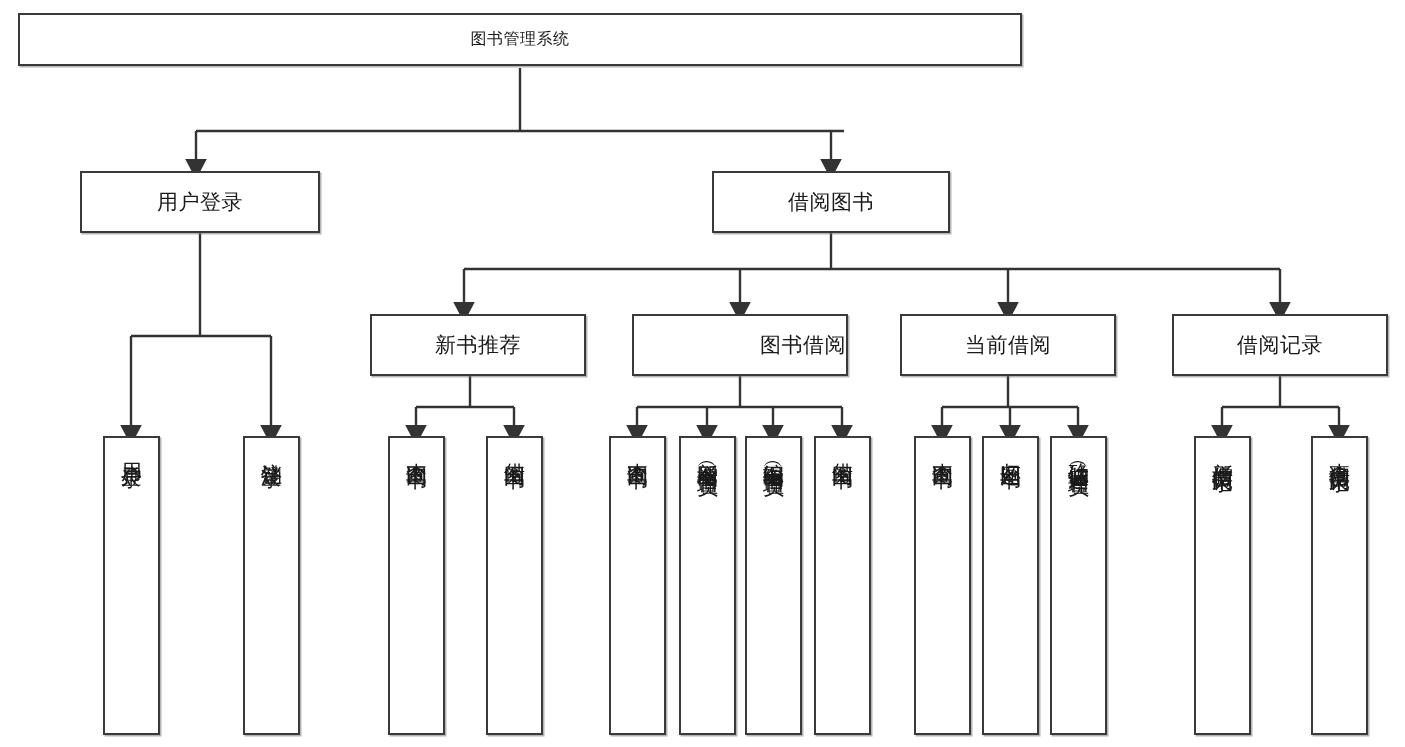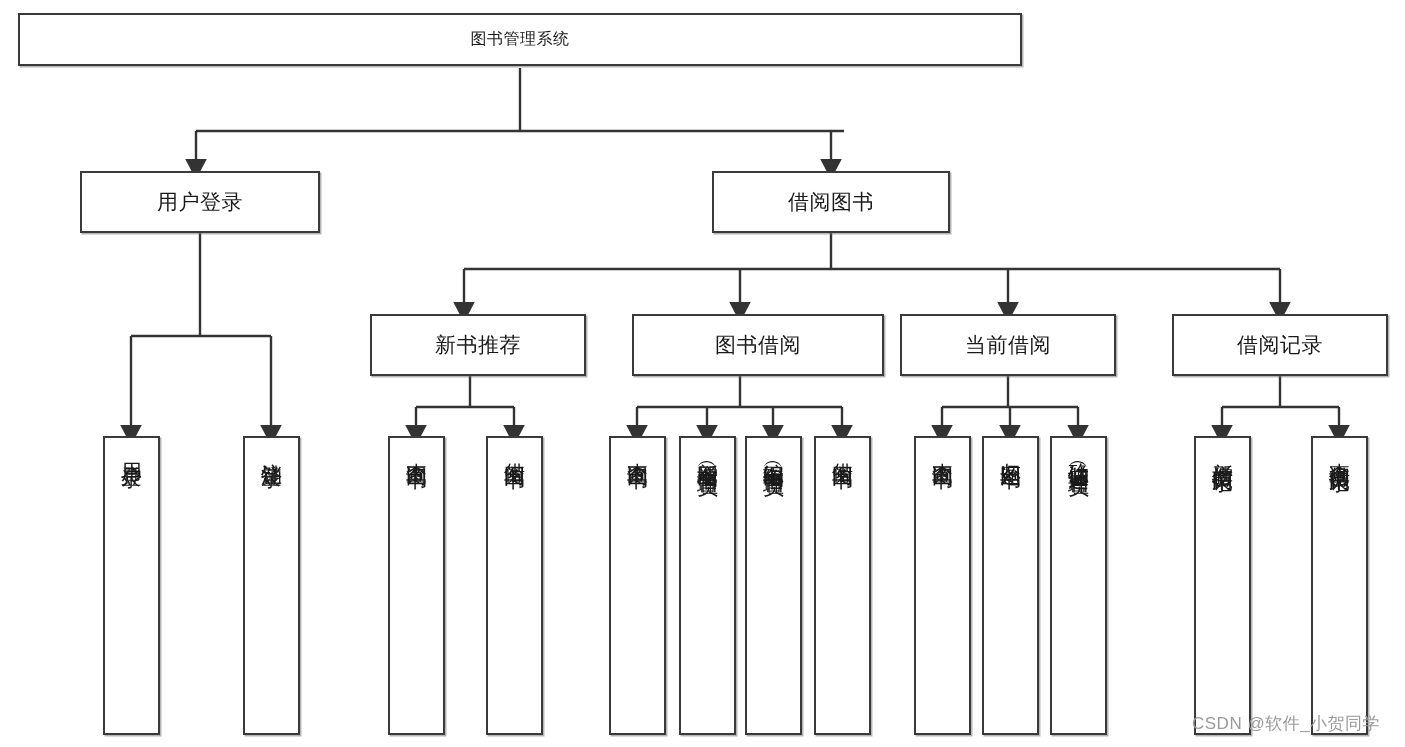--- a/index.html
+++ b/index.html
@@ -133,21 +133,21 @@
   <div class="node horizontal" style="left:80px; top:171px; width:240px; height:62px;">
     <span class="label">用户登录</span>
   </div>
   <div class="node horizontal" style="left:712px; top:171px; width:238px; height:62px;">
     <span class="label">借阅图书</span>
   </div>
 
   <div class="node horizontal" style="left:370px; top:314px; width:216px; height:62px;">
     <span class="label">新书推荐</span>
   </div>
-  <div class="node horizontal" style="left:632px; top:314px; width:252px; height:62px;">
+  <div class="node horizontal" style="left:632px; top:314px; width:216px; height:62px;justify-content:flex-end;">
     <span class="label">图书借阅</span>
   </div>
   <div class="node horizontal" style="left:900px; top:314px; width:216px; height:62px;">
     <span class="label">当前借阅</span>
   </div>
   <div class="node horizontal" style="left:1172px; top:314px; width:216px; height:62px;">
     <span class="label">借阅记录</span>
   </div>
 
   <div class="node vertical" style="left:103px; top:436px; width:57px; height:299px;">
@@ -187,15 +187,14 @@
     <span class="label">确认归还（管理员）</span>
   </div>
 
   <div class="node vertical" style="left:1194px; top:436px; width:57px; height:299px;">
     <span class="label">新增借阅记录</span>
   </div>
   <div class="node vertical" style="left:1311px; top:436px; width:57px; height:299px;">
     <span class="label">查询借阅记录</span>
   </div>
 
-  <div class="watermark">CSDN @软件_小贺同学</div>
 
 </div>
 
 </body></html>

